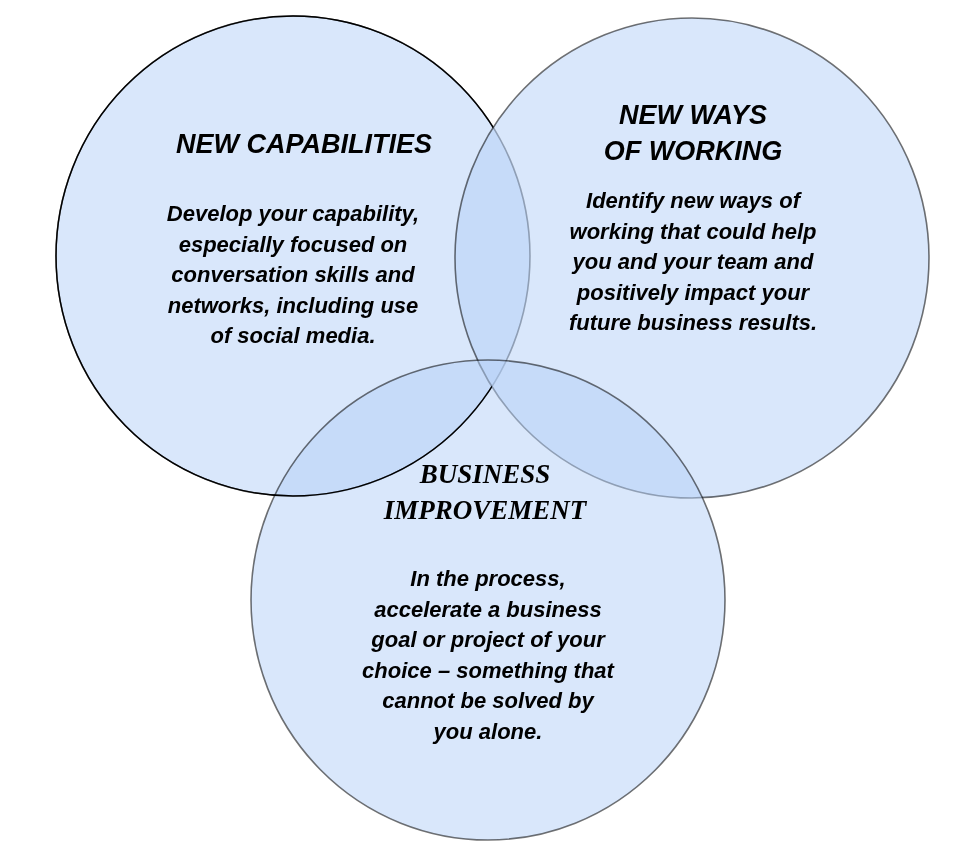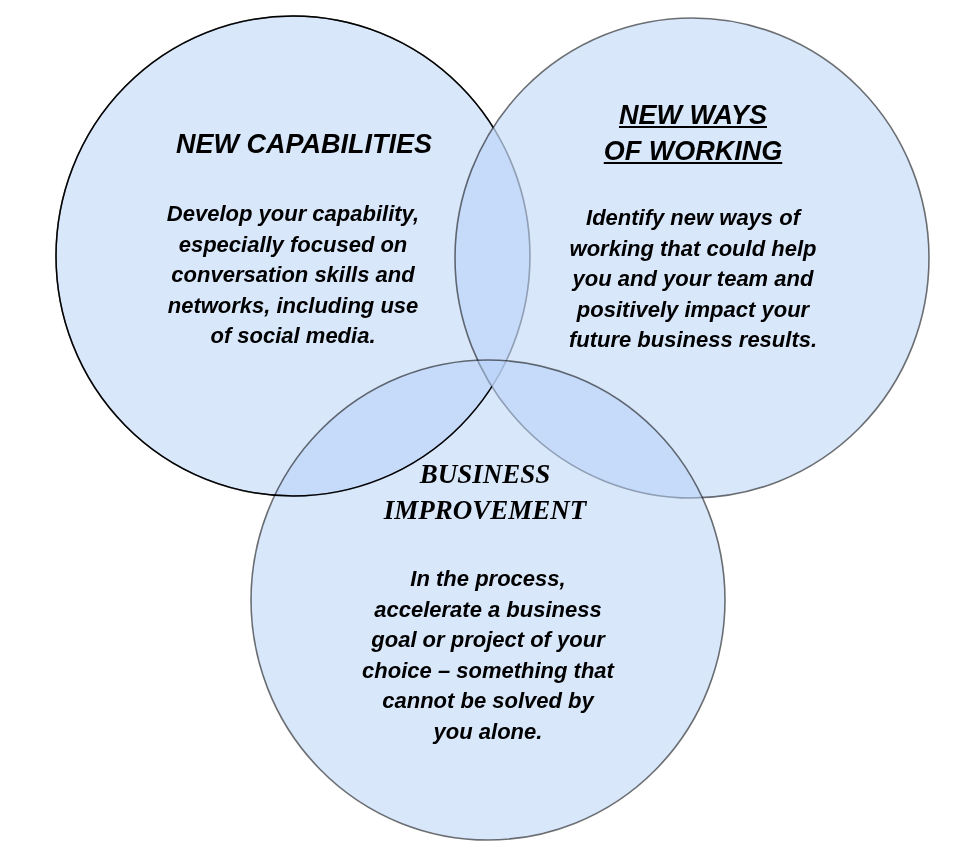--- a/index.html
+++ b/index.html
@@ -27,23 +27,23 @@
   </defs>
 </svg>
 
 <div class="label title" style="left:124px; top:126px; width:360px;">NEW CAPABILITIES</div>
 <div class="label body" style="left:113px; top:199px; width:360px;">Develop your capability,
 especially focused on
 conversation skills and
 networks, including use
 of social media.</div>
 
-<div class="label title" style="left:513px; top:97px; width:360px;text-decoration:underline;">NEW WAYS
+<div class="label title" style="left:513px; top:97px; width:360px;">NEW WAYS
 OF WORKING</div>
-<div class="label body" style="left:513px; top:203px; width:360px;">Identify new ways of
+<div class="label body" style="left:513px; top:186px; width:360px;">Identify new ways of
 working that could help
 you and your team and
 positively impact your
 future business results.</div>
 
 <div class="label title" style="left:305px; top:456px; width:360px;font-family:Liberation Serif, serif;">BUSINESS
 IMPROVEMENT</div>
 <div class="label body" style="left:308px; top:564px; width:360px;">In the process,
 accelerate a business
 goal or project of your

